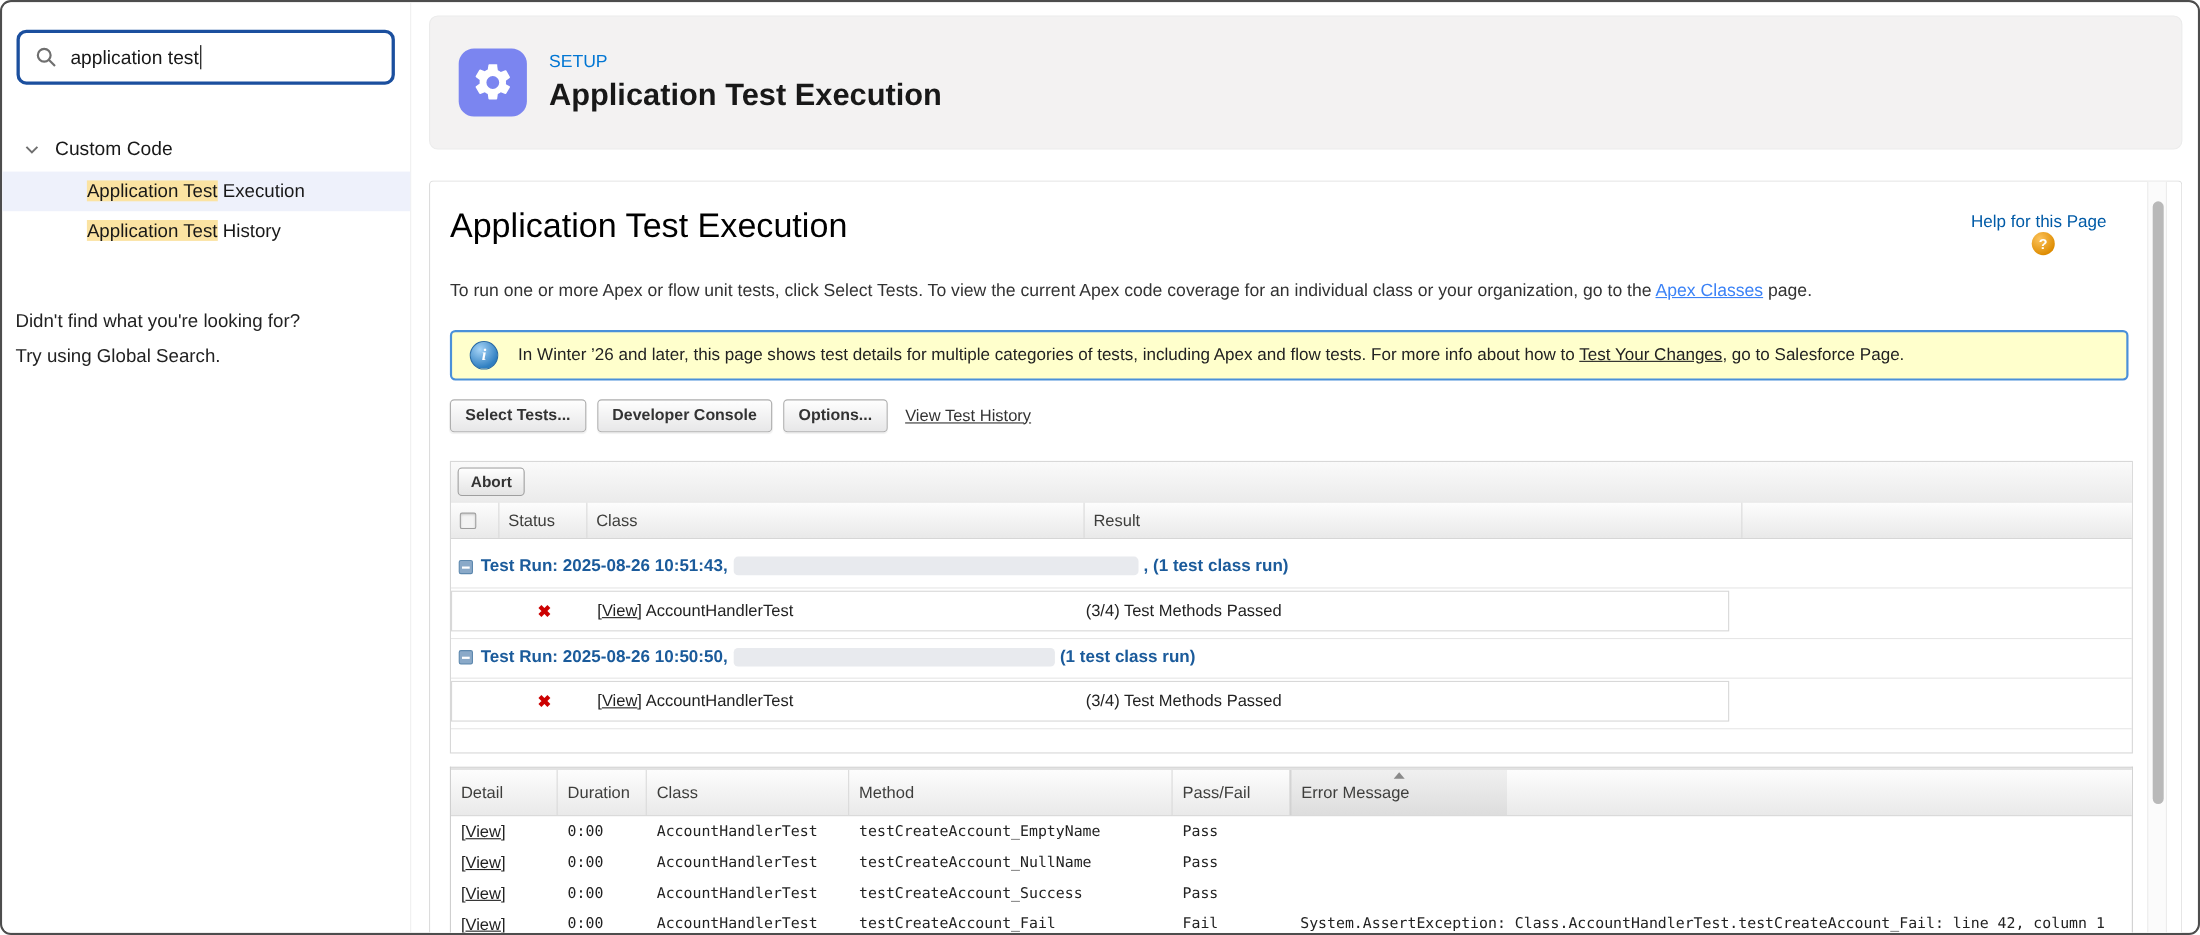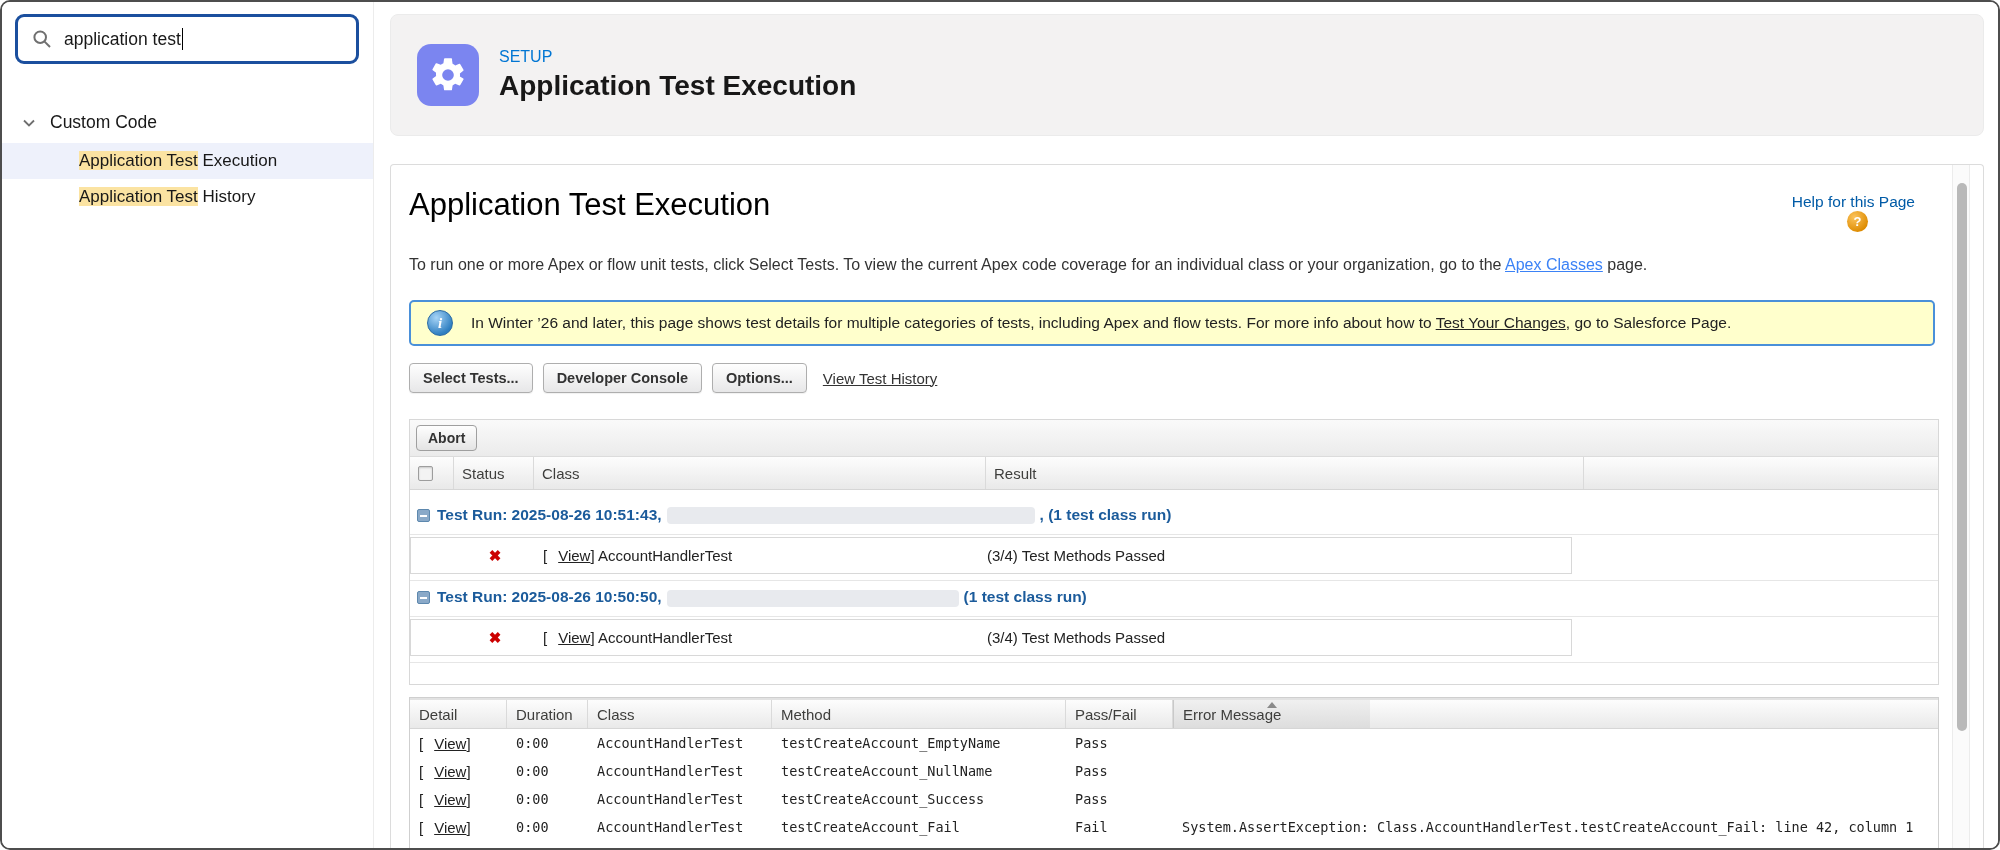--- a/index.html
+++ b/index.html
@@ -2,21 +2,21 @@
 <html><head>
 <meta charset="utf-8">
 <style>
   * { box-sizing: border-box; margin: 0; padding: 0; }
   html,body { width:2000px; height:850px; background:#fff; font-family:"Liberation Sans", sans-serif; }
 
   .window { width:2000px; height:850px; border:2px solid #4d4d4d; border-radius:10px; overflow:hidden;
             display:flex; background:#fff; }
 
   
-  .sidebar { width:372px; flex:0 0 372px; background:#fff; border-right:1px solid #ececec; padding-top:12px; }
+  .sidebar { width:372px; flex:0 0 372px; background:#fff; border-right:1px solid #ececec; padding-top:25px; }
   .searchbox { margin:0 14px 0 13px; height:50px; border:3px solid #1b4f9e; border-radius:9px;
                display:flex; align-items:center; padding:0 14px; background:#fff; }
   .searchbox .mag { width:20px; height:20px; margin-right:12px; flex:0 0 auto; }
   .search-text { font-size:17.5px; color:#181818; }
   .caret { display:inline-block; width:1.5px; height:22px; background:#000; vertical-align:middle; margin-left:1px; }
 
   .tree-section { display:flex; align-items:center; margin:48px 0 10px 20px; }
   .tree-section .chev { width:14px; height:14px; margin-right:14px; }
   .tree-section-label { font-size:17.5px; color:#181818; }
 
@@ -95,29 +95,29 @@
   .group-label { font-size:15.5px; font-weight:bold; color:#1b5b9b; white-space:nowrap; }
   .blur-chip { display:inline-block; height:17px; background:#e8eaee; border-radius:4px; vertical-align:middle; margin:0 5px; }
   .blur-a { width:368px; }
   .blur-b { width:292px; }
   .group-sep { border-bottom:1px solid #e6e6e6; margin-top:2px; }
 
   .subrow { width:1162px; height:37px; border:1px solid #d8d8d8; margin:2px 0 6px 0;
             display:grid; grid-template-columns:44px 80px 452px auto; align-items:center; background:#fff; }
   .subrow .x { color:#cc0000; font-size:15px; font-weight:bold; text-align:center; }
   .view-link { color:#222; text-decoration:none; }
-  .view-link u { text-decoration:underline;padding-left:11px; }
+  .view-link u { text-decoration:underline; }
   .subrow .cls { font-size:15px; color:#222; padding-left:8px; }
   .subrow .res { font-size:15px; color:#222; }
 
   .runs-footer { height:22px; border-top:1px solid #e6e6e6; }
 
   
   .details-table { margin-top:12px; border:1px solid #cfcfcf; border-bottom:none; background:#fff; }
-  .det-head { display:grid; grid-template-columns:97px 81px 184px 294px 107px 197px 1fr; height:31px;
+  .det-head { display:grid; grid-template-columns:97px 81px 184px 294px 107px 197px 1fr; height:44px;
               background:linear-gradient(#fdfdfd,#e9e9e9); border-bottom:1px solid #d6d6d6; border-top:2px solid #e2e2e2; }
   .det-head .hcell { position:relative; display:flex; align-items:center; padding-left:9px; font-size:15px;
                      color:#3e3e3c; border-right:1px solid #dadada; }
   .det-head .hcell:last-child { border-right:none; }
   .det-head .hcell.sorted { background:linear-gradient(#f0f0f0,#dddddd); border-left:1px solid #c9c9c9; }
   .sort-arrow { position:absolute; top:2px; left:50%; margin-left:-5px; width:0; height:0;
                 border-left:5px solid transparent; border-right:5px solid transparent; border-bottom:6px solid #8a8a8a; }
 
   .det-row { display:grid; grid-template-columns:97px 81px 184px 294px 107px 197px 1fr; height:28px; align-items:center; }
   .det-row .cell { padding-left:9px; font-family:"DejaVu Sans Mono", monospace; font-size:13.5px; color:#222; white-space:nowrap; }
@@ -149,20 +149,24 @@
       <span class="tree-section-label">Custom Code</span>
     </div>
 
     <div class="tree-item selected">
       <span class="hl">Application Test</span><span> Execution</span>
     </div>
     <div class="tree-item">
       <span class="hl">Application Test</span><span> History</span>
     </div>
 
+    <div class="sidebar-footer">
+      <div>Didn't find what you're looking for?</div>
+      <div>Try using Global Search.</div>
+    </div>
   </div>
 
   <div class="main">
 
     <div class="header-card">
       <div class="setup-tile">
         <svg viewBox="0 0 24 24">
           <path d="M19.14,12.94a7.07,7.07,0,0,0,.06-.94,7.07,7.07,0,0,0-.06-.94l2.03-1.58a.5.5,0,0,0,.12-.64l-1.92-3.32a.5.5,0,0,0-.61-.22l-2.39.96a7.3,7.3,0,0,0-1.62-.94l-.36-2.54A.5.5,0,0,0,13.9,2H10.1a.5.5,0,0,0-.49.42L9.25,4.96a7.3,7.3,0,0,0-1.62.94l-2.39-.96a.5.5,0,0,0-.61.22L2.71,8.48a.5.5,0,0,0,.12.64l2.03,1.58a7.07,7.07,0,0,0-.06.94,7.07,7.07,0,0,0,.06.94L2.83,14.1a.5.5,0,0,0-.12.64l1.92,3.32a.5.5,0,0,0,.61.22l2.39-.96a7.3,7.3,0,0,0,1.62.94l.36,2.54a.5.5,0,0,0,.49.42h3.8a.5.5,0,0,0,.49-.42l.36-2.54a7.3,7.3,0,0,0,1.62-.94l2.39.96a.5.5,0,0,0,.61-.22l1.92-3.32a.5.5,0,0,0-.12-.64ZM12,15.5A3.5,3.5,0,1,1,15.5,12,3.5,3.5,0,0,1,12,15.5Z"></path>
         </svg>
       </div>

